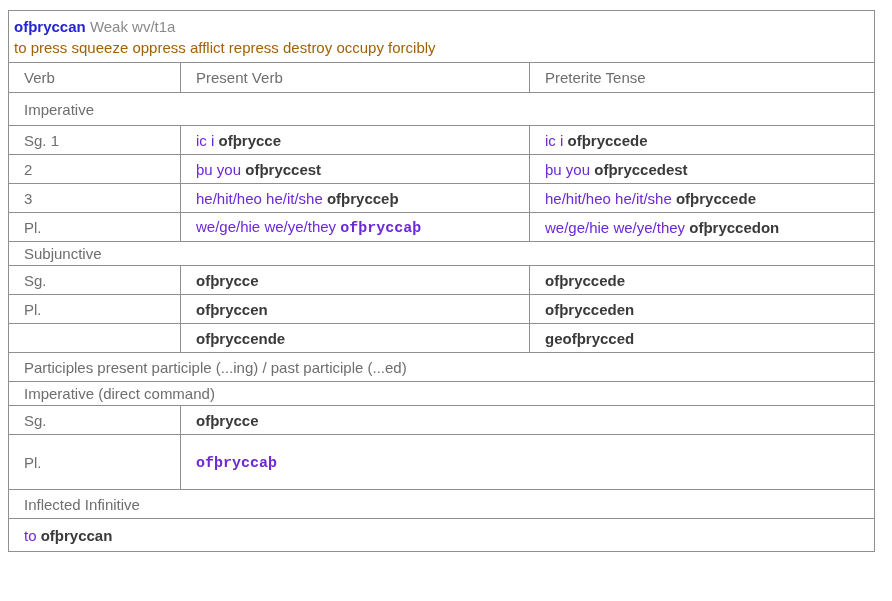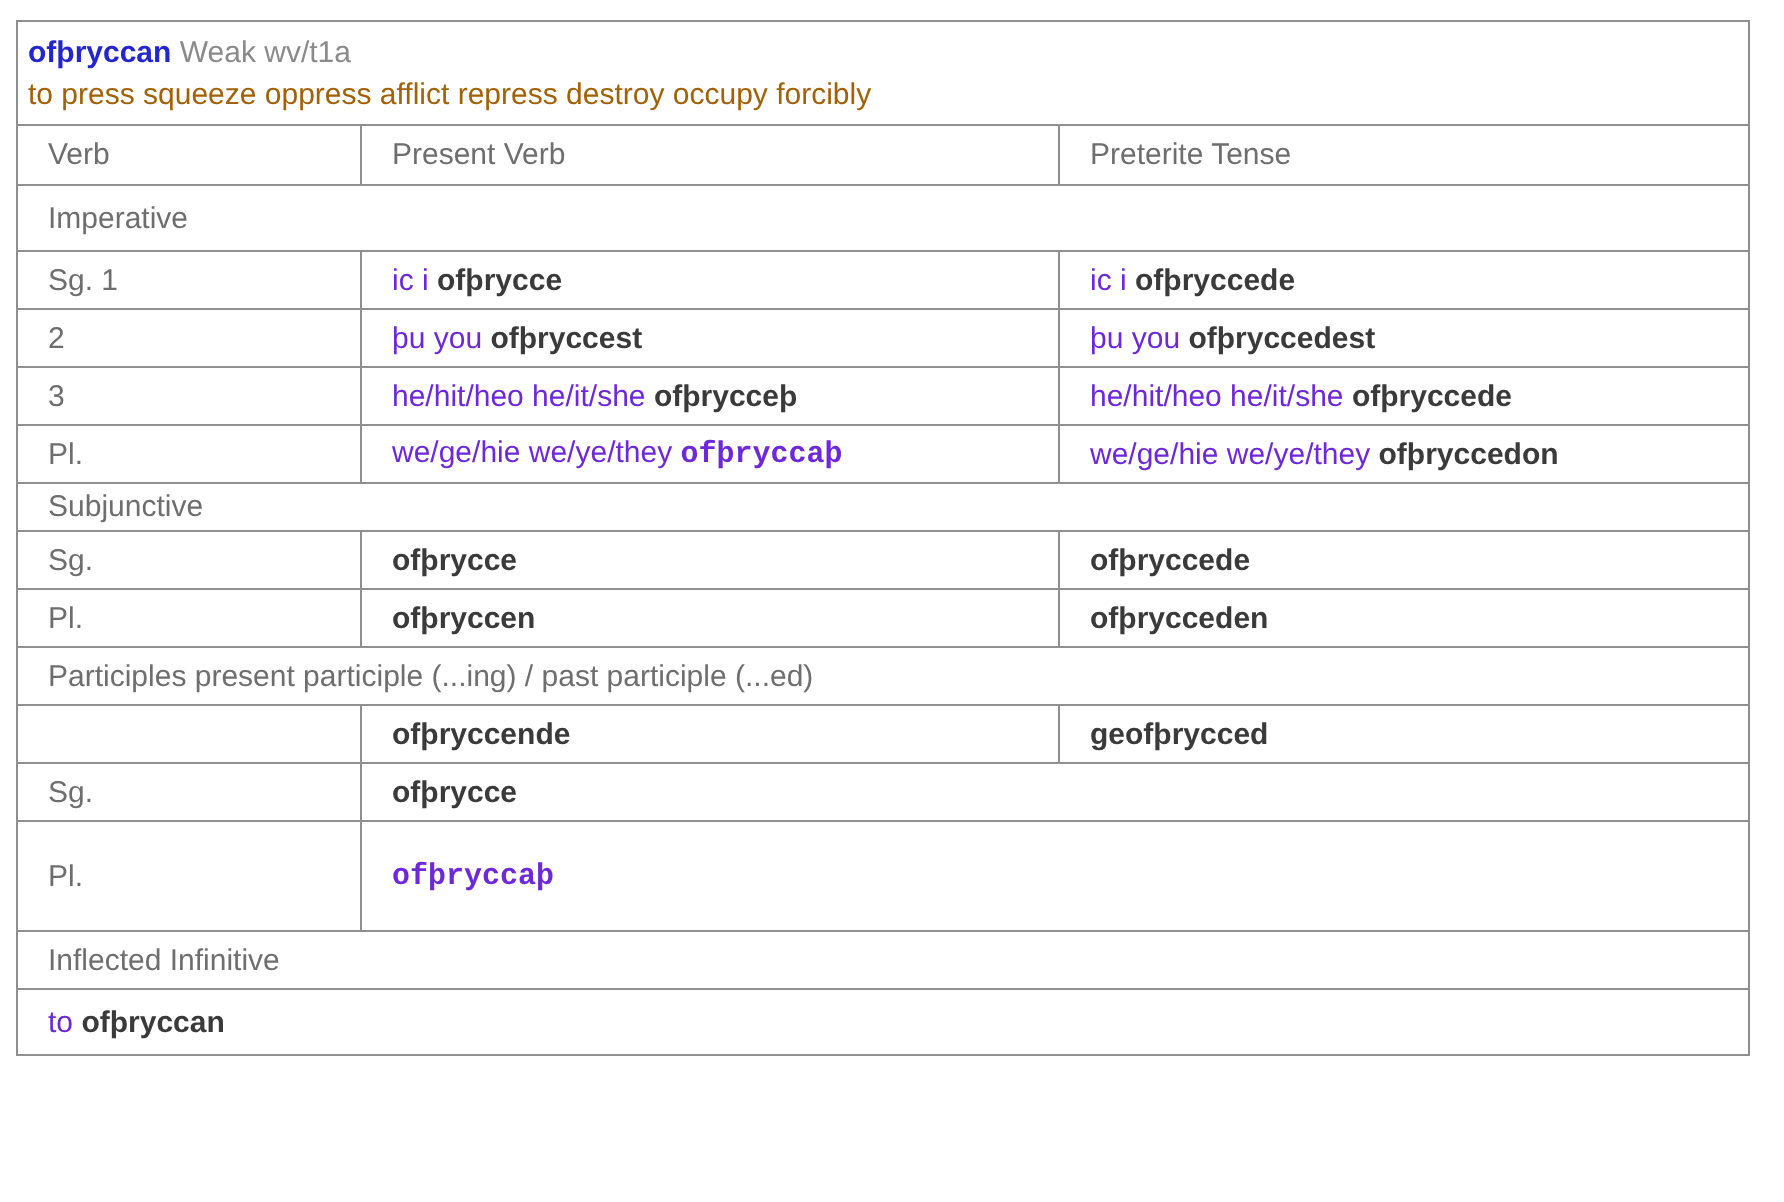--- a/index.html
+++ b/index.html
@@ -127,33 +127,36 @@
       <td>Pl.</td>
       <td>
         <span class="form">ofþryccen</span>
       </td>
       <td>
         <span class="form">ofþrycceden</span>
       </td>
     </tr>
 
     <tr class="r-30">
-      <td colspan="3">Participles present participle (...ing) / past participle (...ed)</td>
-    </tr>
-
-    <tr class="r-30">
       <td></td>
       <td>
         <span class="form">ofþryccende</span>
       </td>
       <td>
         <span class="form">geofþrycced</span>
       </td>
     </tr>
 
+    <tr class="r-30">
+      <td colspan="3">Participles present participle (...ing) / past participle (...ed)</td>
+    </tr>
+
+    <tr class="r-sec25">
+      <td colspan="3">Imperative (direct command)</td>
+    </tr>
 
     <tr class="r-30">
       <td>Sg.</td>
       <td colspan="2">
         <span class="form">ofþrycce</span>
       </td>
     </tr>
 
     <tr class="r-imp-pl">
       <td>Pl.</td>

